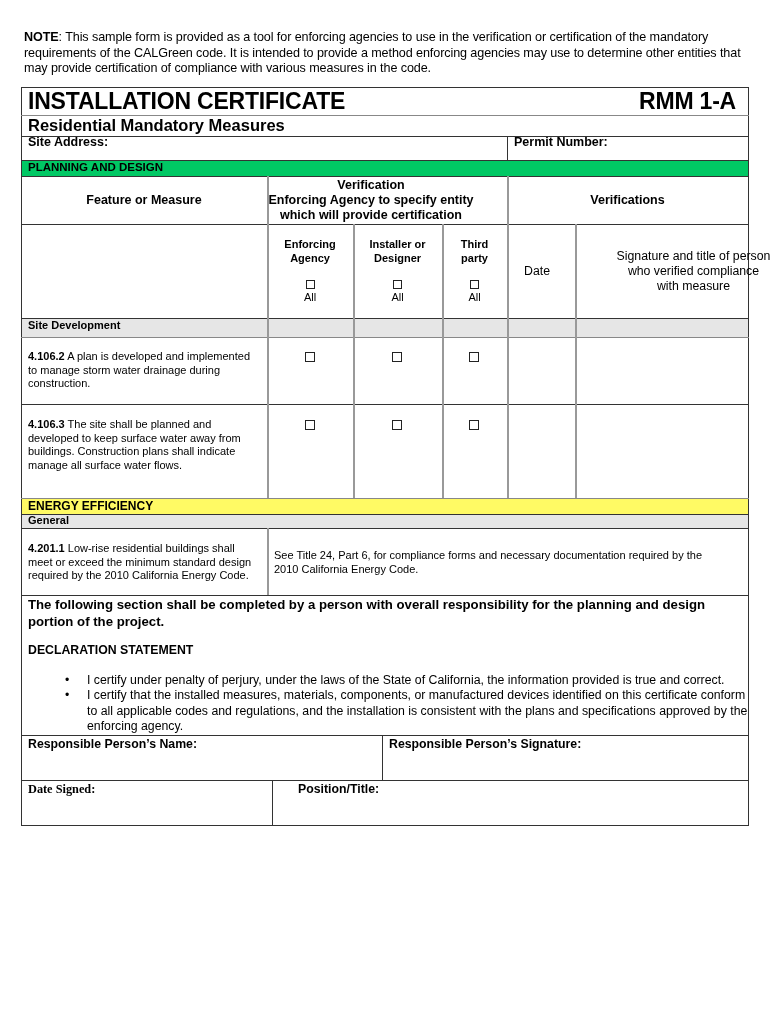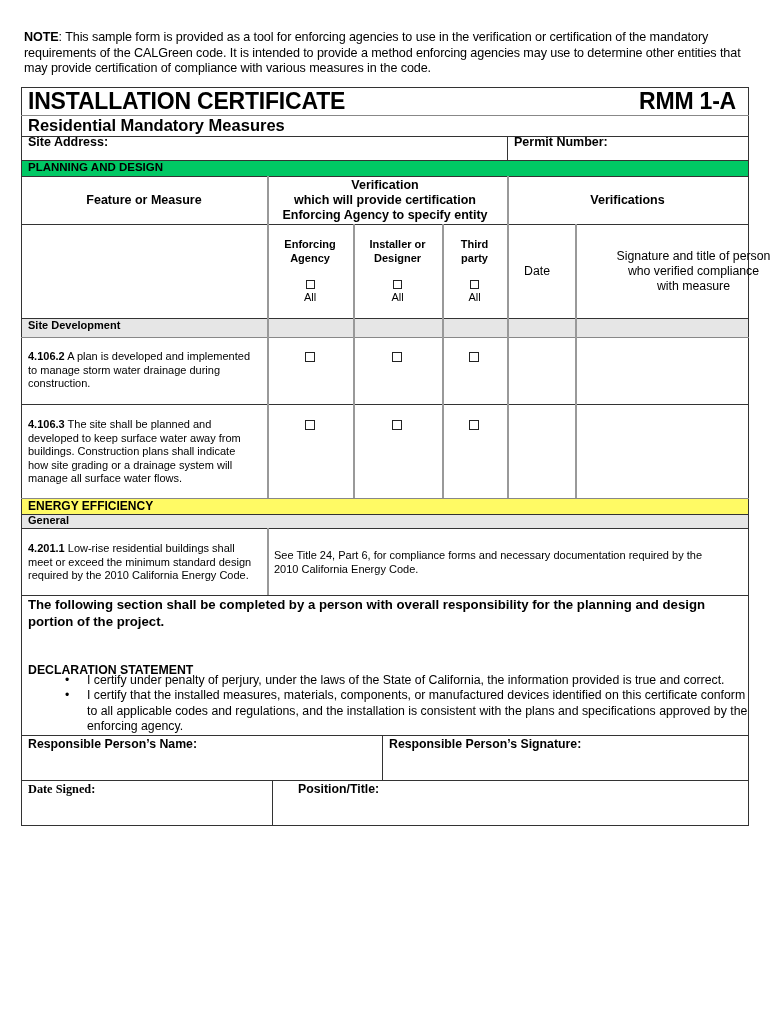--- a/index.html
+++ b/index.html
@@ -67,24 +67,24 @@
 <div class="t subtitle" style="left:28px; top:116px;">Residential Mandatory Measures</div>
 
 <div class="t lbl" style="left:28px; top:135px;">Site Address:</div>
 <div class="abs" style="left:22px; top:137px; width:484px; height:22px;"></div>
 <div class="t lbl" style="left:514px; top:135px;">Permit Number:</div>
 <div class="abs" style="left:508px; top:137px; width:240px; height:22px;"></div>
 
 <div class="t" style="left:28px; top:161px; font-size:11.5px; font-weight:bold;">PLANNING AND DESIGN</div>
 
 <div class="abs hdr" style="left:21px; top:193px; width:246px;">Feature or Measure</div>
-<div class="abs hdr" style="left:265px; top:178px; width:240px;">
+<div class="abs hdr" style="left:251px; top:178px; width:240px;">
   <div>Verification</div>
+  <div>Enforcing Agency to specify entity</div>
   <div>which will provide certification</div>
-  <div>Enforcing Agency to specify entity</div>
 </div>
 <div class="abs hdr" style="left:507px; top:193px; width:241px;">Verifications</div>
 
 <div class="abs sub" style="left:267px; top:237px; width:86px;">
   <div>Enforcing</div>
   <div>Agency</div>
 </div>
 <div class="cb" style="left:306px; top:280px;"></div>
 <div class="abs" style="left:267px; top:291px; width:86px; text-align:center; font-size:11px;">All</div>
 
@@ -119,21 +119,20 @@
 <div class="cb" style="left:305px; top:352px; width:10px; height:10px;"></div>
 <div class="cb" style="left:392px; top:352px; width:10px; height:10px;"></div>
 <div class="cb" style="left:469px; top:352px; width:10px; height:10px;"></div>
 <div class="abs" style="left:509px; top:338px; width:65px; height:65px;"></div>
 <div class="abs" style="left:577px; top:338px; width:170px; height:65px;"></div>
 
 <div class="abs small" style="left:28px; top:418px; width:236px;">
   <div><b>4.106.3</b><span> The site shall be planned and</span></div>
   <div>developed to keep surface water away from</div>
   <div>buildings.  Construction plans shall indicate</div>
-  <div>how site grading or a drainage system will</div>
   <div>manage all surface water flows.</div>
 </div>
 <div class="cb" style="left:305px; top:420px; width:10px; height:10px;"></div>
 <div class="cb" style="left:392px; top:420px; width:10px; height:10px;"></div>
 <div class="cb" style="left:469px; top:420px; width:10px; height:10px;"></div>
 <div class="abs" style="left:509px; top:405px; width:65px; height:92px;"></div>
 <div class="abs" style="left:577px; top:405px; width:170px; height:92px;"></div>
 
 <div class="t" style="left:28px; top:499px; font-size:12px; font-weight:bold;">ENERGY EFFICIENCY</div>
 <div class="t" style="left:28px; top:514px; font-size:11px; font-weight:bold;">General</div>
@@ -142,21 +141,21 @@
   <div><b>4.201.1</b><span> Low-rise residential buildings shall</span></div>
   <div>meet or exceed the minimum standard design</div>
   <div>required by the 2010 California Energy Code.</div>
 </div>
 <div class="abs small" style="left:274px; top:549px; width:470px;">
   <div>See Title 24, Part 6, for compliance forms and necessary documentation required by the</div>
   <div>2010 California Energy Code.</div>
 </div>
 
 <div class="abs" style="left:28px; top:597px; width:716px; font-size:13.2px; font-weight:bold; line-height:16.5px;">The following section shall be completed by a person with overall responsibility for the planning and design portion of the project.</div>
-<div class="t" style="left:28px; top:643px; font-size:12.3px; font-weight:bold;margin-top:20px;">DECLARATION STATEMENT</div>
+<div class="t" style="left:28px; top:643px; font-size:12.3px; font-weight:bold;">DECLARATION STATEMENT</div>
 <ul class="decl abs" style="left:21px; top:659px; width:720px;">
   <li>I certify under penalty of perjury, under the laws of the State of California, the information provided is true and correct.</li>
   <li>I certify that the installed measures, materials, components, or manufactured devices identified on this certificate conform to all applicable codes and regulations, and the installation is consistent with the plans and specifications approved by the enforcing agency.</li>
 </ul>
 
 <div class="t lbl" style="left:28px; top:737px; font-size:12.3px;">Responsible Person’s Name:</div>
 <div class="abs" style="left:22px; top:752px; width:359px; height:27px;"></div>
 <div class="t lbl" style="left:389px; top:737px; font-size:12.3px;">Responsible Person’s Signature:</div>
 <div class="abs" style="left:383px; top:752px; width:364px; height:27px;"></div>
 <div class="t lbl" style="left:28px; top:782px; font-size:12.3px;font-family:Liberation Serif, serif;">Date Signed:</div>

